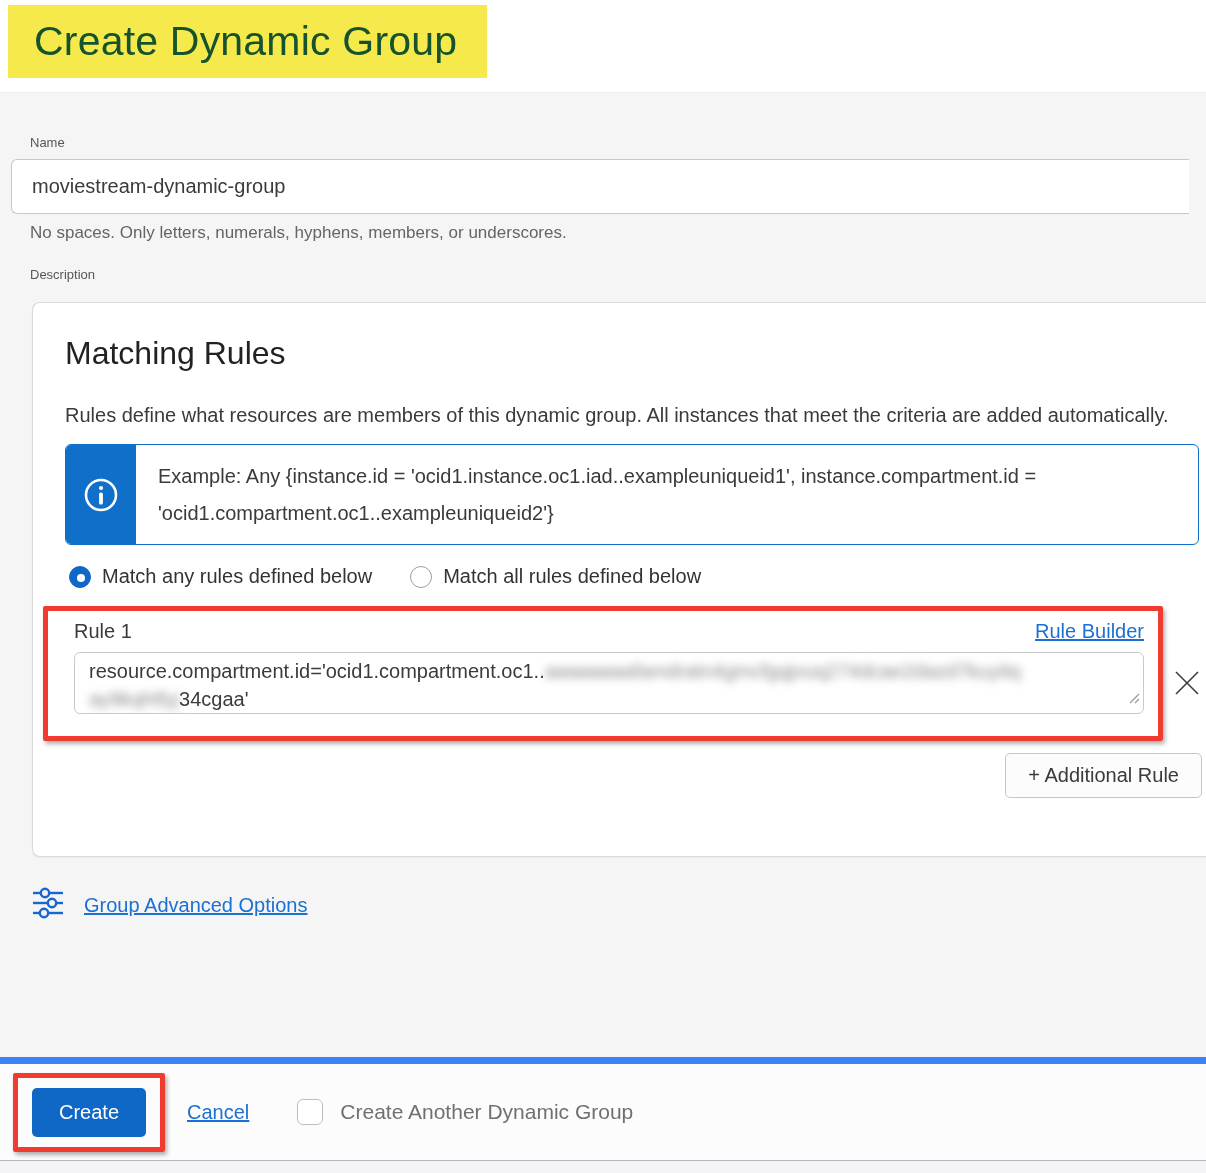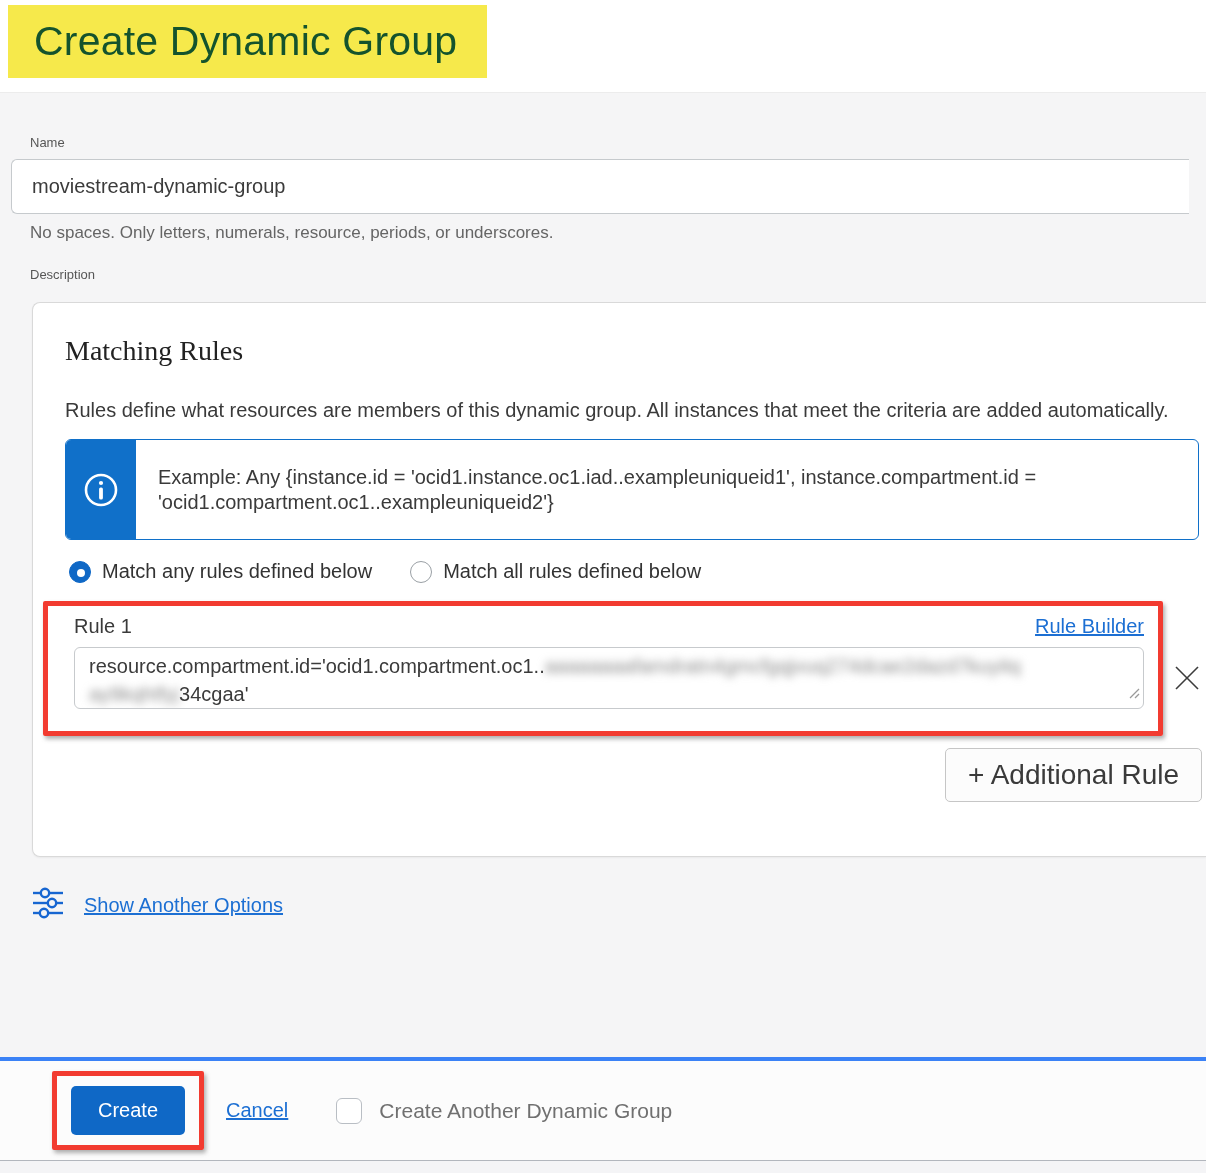--- a/index.html
+++ b/index.html
@@ -18,27 +18,27 @@
   .text-input { display:block; margin-left:11px; width:calc(100% - 28px); height:55px;
     background:#fff; border:1px solid #c6cacd; border-right:none; border-radius:6px 0 0 6px;
     font-family:inherit; font-size:20px; color:#3b3b3b; padding:0 20px; outline:none; }
   .helper { margin:9px 0 24px 30px; font-size:17px; color:#656565; }
   .desc-gap { margin-bottom:0; }
 
   
   .card { margin:20px 0 0 32px; width:calc(100% - 32px); height:555px; background:#fff;
     border:1px solid #d9d9d9; border-right:none; border-radius:8px 0 0 8px;
     box-shadow:0 1px 2px rgba(0,0,0,.05); padding:32px 4px 0 32px; }
-  .card h2 { font-size:28px; font-weight:400; color:#222; margin-bottom:30px;font-family:Liberation Serif, serif; }
+  .card h2 { font-size:32px; font-weight:400; color:#222; margin-bottom:30px; }
   .card .intro { font-size:20px; line-height:27px; color:#3a3a3a; width:1138px; margin-bottom:15px; }
 
   .info-banner { display:flex; width:calc(100% - 3px); height:101px;
     border:1px solid #1070c9; border-radius:6px; overflow:hidden; background:#fff; margin-bottom:20px; }
   .info-band { width:70px; flex:0 0 70px; background:#1070c9; display:flex; align-items:center; justify-content:center; }
-  .info-msg { display:flex; align-items:center; padding:0 22px; font-size:20px; line-height:25px; color:#3a3a3a; }
+  .info-msg { display:flex; align-items:center; padding:0 22px; font-size:20px; line-height:37px; color:#3a3a3a; }
 
   .radio-row { display:flex; align-items:center; margin:0 0 18px 4px; }
   .radio-opt { display:flex; align-items:center; margin-right:38px; cursor:pointer; }
   .radio-circle { width:22px; height:22px; border-radius:50%; border:1px solid #9aa0a5; background:#fff; position:relative; flex:0 0 22px; }
   .radio-opt.checked .radio-circle { background:#0f68c6; border-color:#0f68c6; }
   .radio-opt.checked .radio-circle::after { content:""; position:absolute; left:7px; top:7px; width:8px; height:8px;
     border-radius:50%; background:#fff; }
   .radio-label { font-size:20px; color:#333; margin-left:11px; }
 
   .rule-row { position:relative; margin-left:-22px; width:1160px; height:135px; margin-bottom:12px; }
@@ -48,29 +48,29 @@
   .rule-head .rule-label { font-size:20px; color:#3a3a3a; }
   a, .link { color:#1c6fd3; text-decoration:underline; cursor:pointer; font-size:20px; }
   .fake-textarea { position:relative; height:62px; background:#fff; border:1px solid #c7cacd; border-radius:6px;
     padding:4px 16px 0 14px; font-size:20px; line-height:28px; color:#3b3b3b; overflow:hidden; }
   .redacted { filter:blur(4px); color:#8a8a8a; user-select:none; }
   .resize-handle { position:absolute; right:3px; bottom:2px; }
   .close-btn { position:absolute; right:0; top:62px; width:32px; height:32px; background:none; border:none;
     cursor:pointer; display:flex; align-items:center; justify-content:center; }
 
   .add-rule-row { display:flex; justify-content:flex-end; }
-  .add-rule-btn { font-family:inherit; font-size:28px; color:#3a3a3a; background:#fcfcfc;
+  .add-rule-btn { font-family:inherit; font-size:20px; color:#3a3a3a; background:#fcfcfc;
     border:1px solid #c6c6c6; border-radius:5px; padding:10px 22px; cursor:pointer; }
 
   
   .advanced-row { display:flex; align-items:center; margin:28px 0 0 33px; }
   .advanced-row .link { margin-left:21px; }
 
   
-  .footer { height:103px; background:#fcfcfc; border-top:4px solid #3b82f6; display:flex; align-items:center;padding-left:39px; }
+  .footer { height:103px; background:#fcfcfc; border-top:7px solid #3b82f6; display:flex; align-items:center; }
   .red-box2 { margin-left:13px; border:5px solid #f23b30; border-radius:2px;
     box-shadow:2px 3px 4px rgba(110,110,110,.55); padding:10px 14px; }
   .create-btn { font-family:inherit; font-size:20px; color:#fff; background:#0f68c6; border:none;
     border-radius:5px; padding:13px 27px; cursor:pointer; }
   .cancel-link { margin-left:22px; }
   .checkbox-wrap { display:flex; align-items:center; margin-left:48px; cursor:pointer; }
   .checkbox { width:26px; height:26px; border:1px solid #b9bec4; border-radius:6px; background:#fff; flex:0 0 26px; }
   .checkbox-label { margin-left:17px; font-size:21px; color:#707070; }
 
   .bottom-strip { height:13px; background:#f4f4f6; border-top:1px solid #b2b6bd; }
@@ -81,21 +81,21 @@
 <div class="header">
   <div class="title-hl">
     <h1>Create Dynamic Group</h1>
   </div>
 </div>
 
 <div class="form-body">
 
   <div class="field-label">Name</div>
   <input class="text-input" type="text" value="moviestream-dynamic-group" style="">
-  <div class="helper">No spaces. Only letters, numerals, resource, periods, or underscores.</div>
+  <div class="helper">No spaces. Only letters, numerals, hyphens, members, or underscores.</div>
 
   <div class="field-label desc-gap">Description</div>
 
   <div class="card">
     <h2>Matching Rules</h2>
     <p class="intro">Rules define what resources are members of this dynamic group. All instances that meet the criteria are added automatically.</p>
 
     <div class="info-banner">
       <div class="info-band">
         <svg width="38" height="38" viewBox="0 0 38 38">
@@ -156,21 +156,21 @@
         <g stroke="#1766d1" stroke-width="2.4" fill="#f5f5f6">
           <line x1="0" y1="8" x2="30" y2="8"></line>
           <circle cx="12" cy="8" r="4.2"></circle>
           <line x1="0" y1="18" x2="30" y2="18"></line>
           <circle cx="19" cy="18" r="4.2"></circle>
           <line x1="0" y1="28" x2="30" y2="28"></line>
           <circle cx="11" cy="28" r="4.2"></circle>
         </g>
       </svg>
     </span>
-    <a class="link">Show Another Options</a>
+    <a class="link">Group Advanced Options</a>
   </div>
 
 </div>
 
 <div class="footer">
   <div class="red-box2">
     <button class="create-btn">Create</button>
   </div>
   <a class="link cancel-link">Cancel</a>
   <div class="checkbox-wrap">

